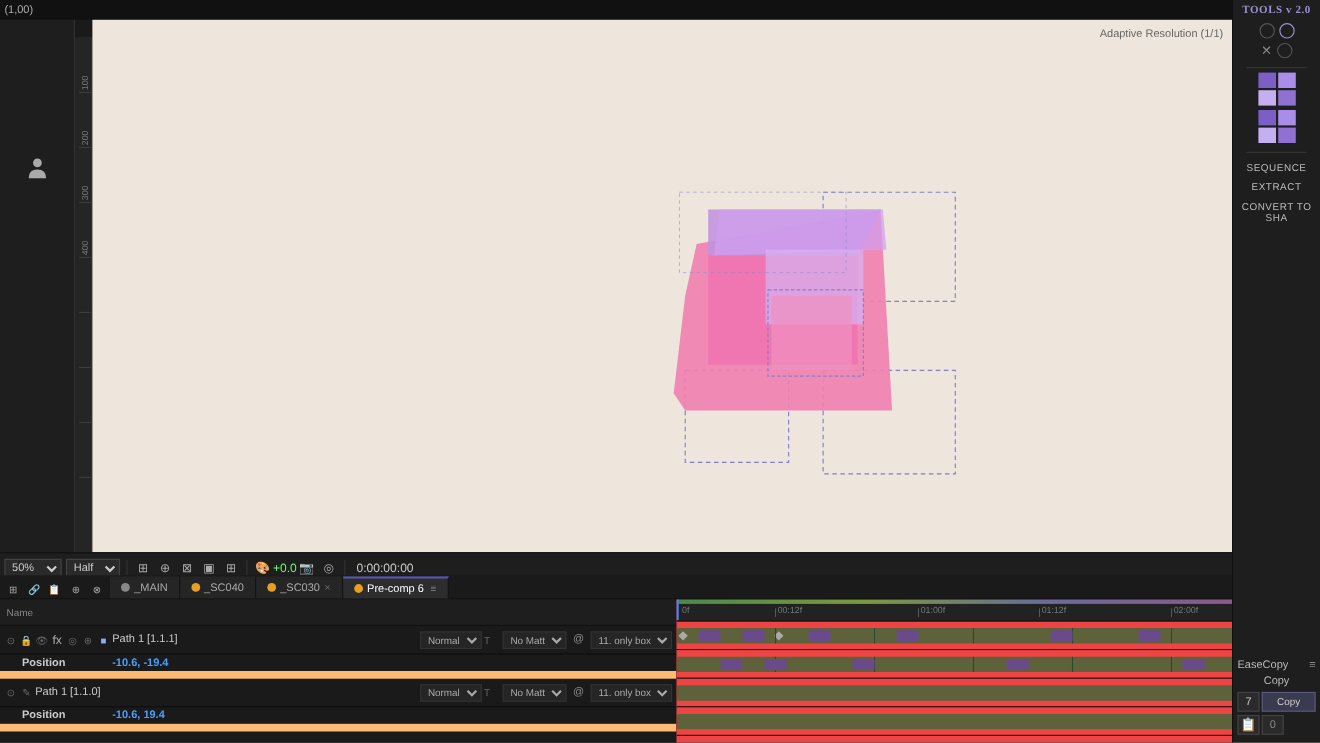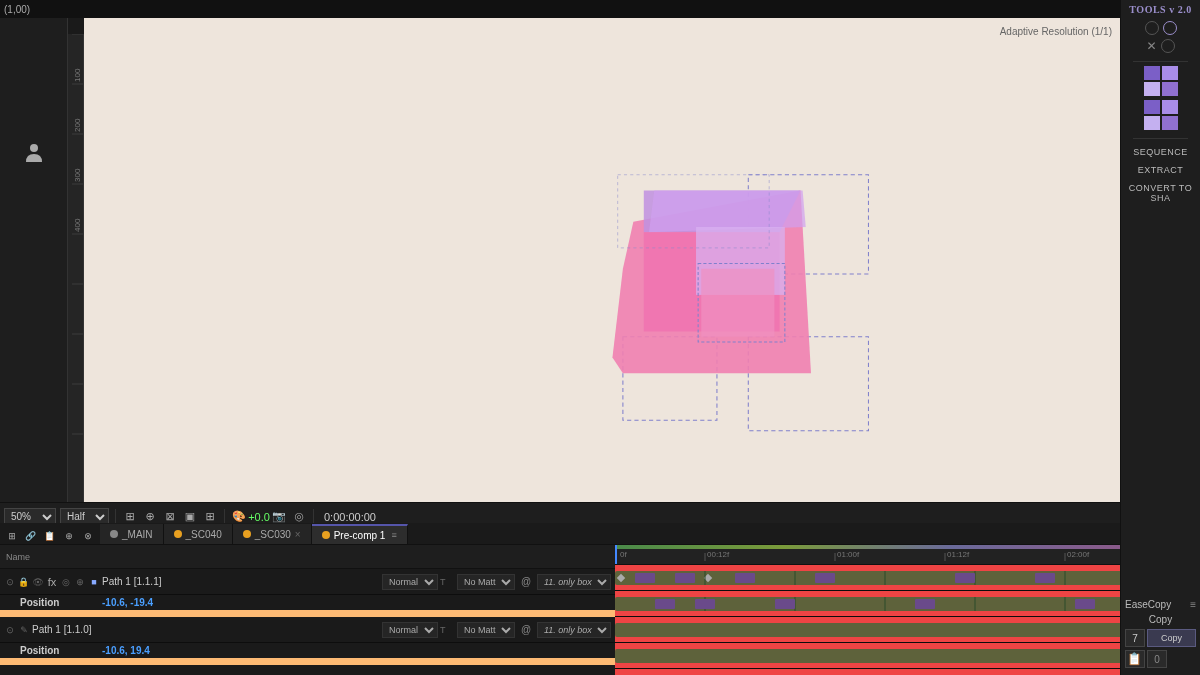--- a/index.html
+++ b/index.html
@@ -392,21 +392,20 @@
       height: 16px;
       padding: 0 2px;
     }
     .layer-parent {
       background: #252525;
       border: 1px solid #333;
       color: #aaa;
       font-size: 9px;
       height: 16px;
       padding: 0 2px;
-      font-style: italic;
     }
 
     
     .timeline-tracks {
       position: absolute;
       left: 615px;
       top: 0;
       right: 0;
       bottom: 0;
       background: #ef4444;
@@ -656,21 +655,21 @@
     <span class="tab-dot" style="background:#e8a020;"></span>
     <span>_SC040</span>
   </div>
   <div class="tab">
     <span class="tab-dot" style="background:#e8a020;"></span>
     <span>_SC030</span>
     <span class="tab-close">×</span>
   </div>
   <div class="tab active">
     <span class="tab-dot" style="background:#e8a020;"></span>
-    <span>Pre-comp 1</span>
+    <span>Pre-comp 6</span>
     <span style="color:#888;font-size:9px;margin-left:2px;">≡</span>
   </div>
 </div>
 
 <div class="timeline-area">
 
   <div class="layer-header-row">
     <span class="col-header">Name</span>
     <span style="flex:1"></span>
     <span class="col-header" style="width:55px">Mode</span>

